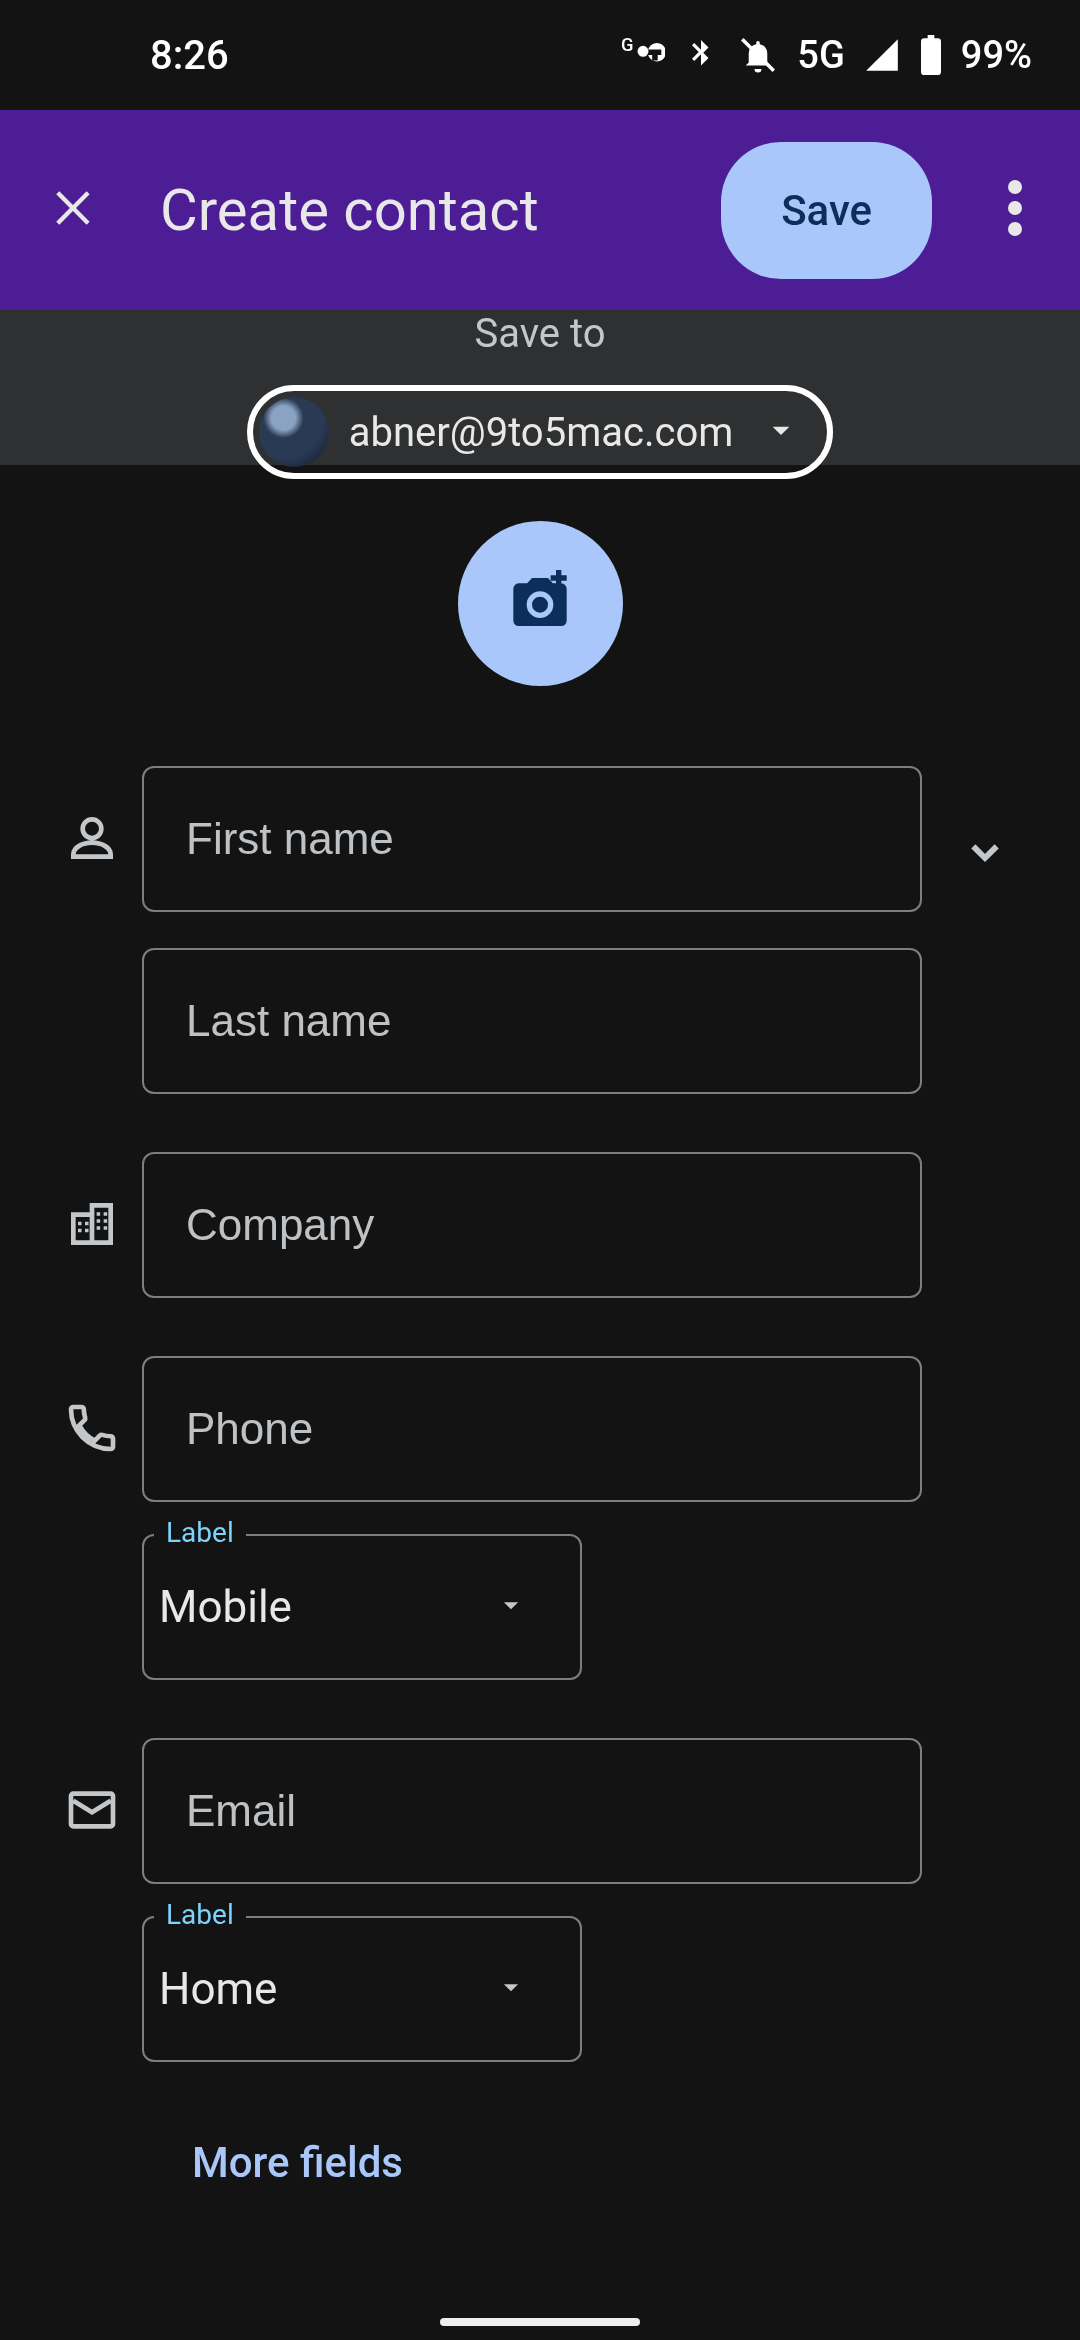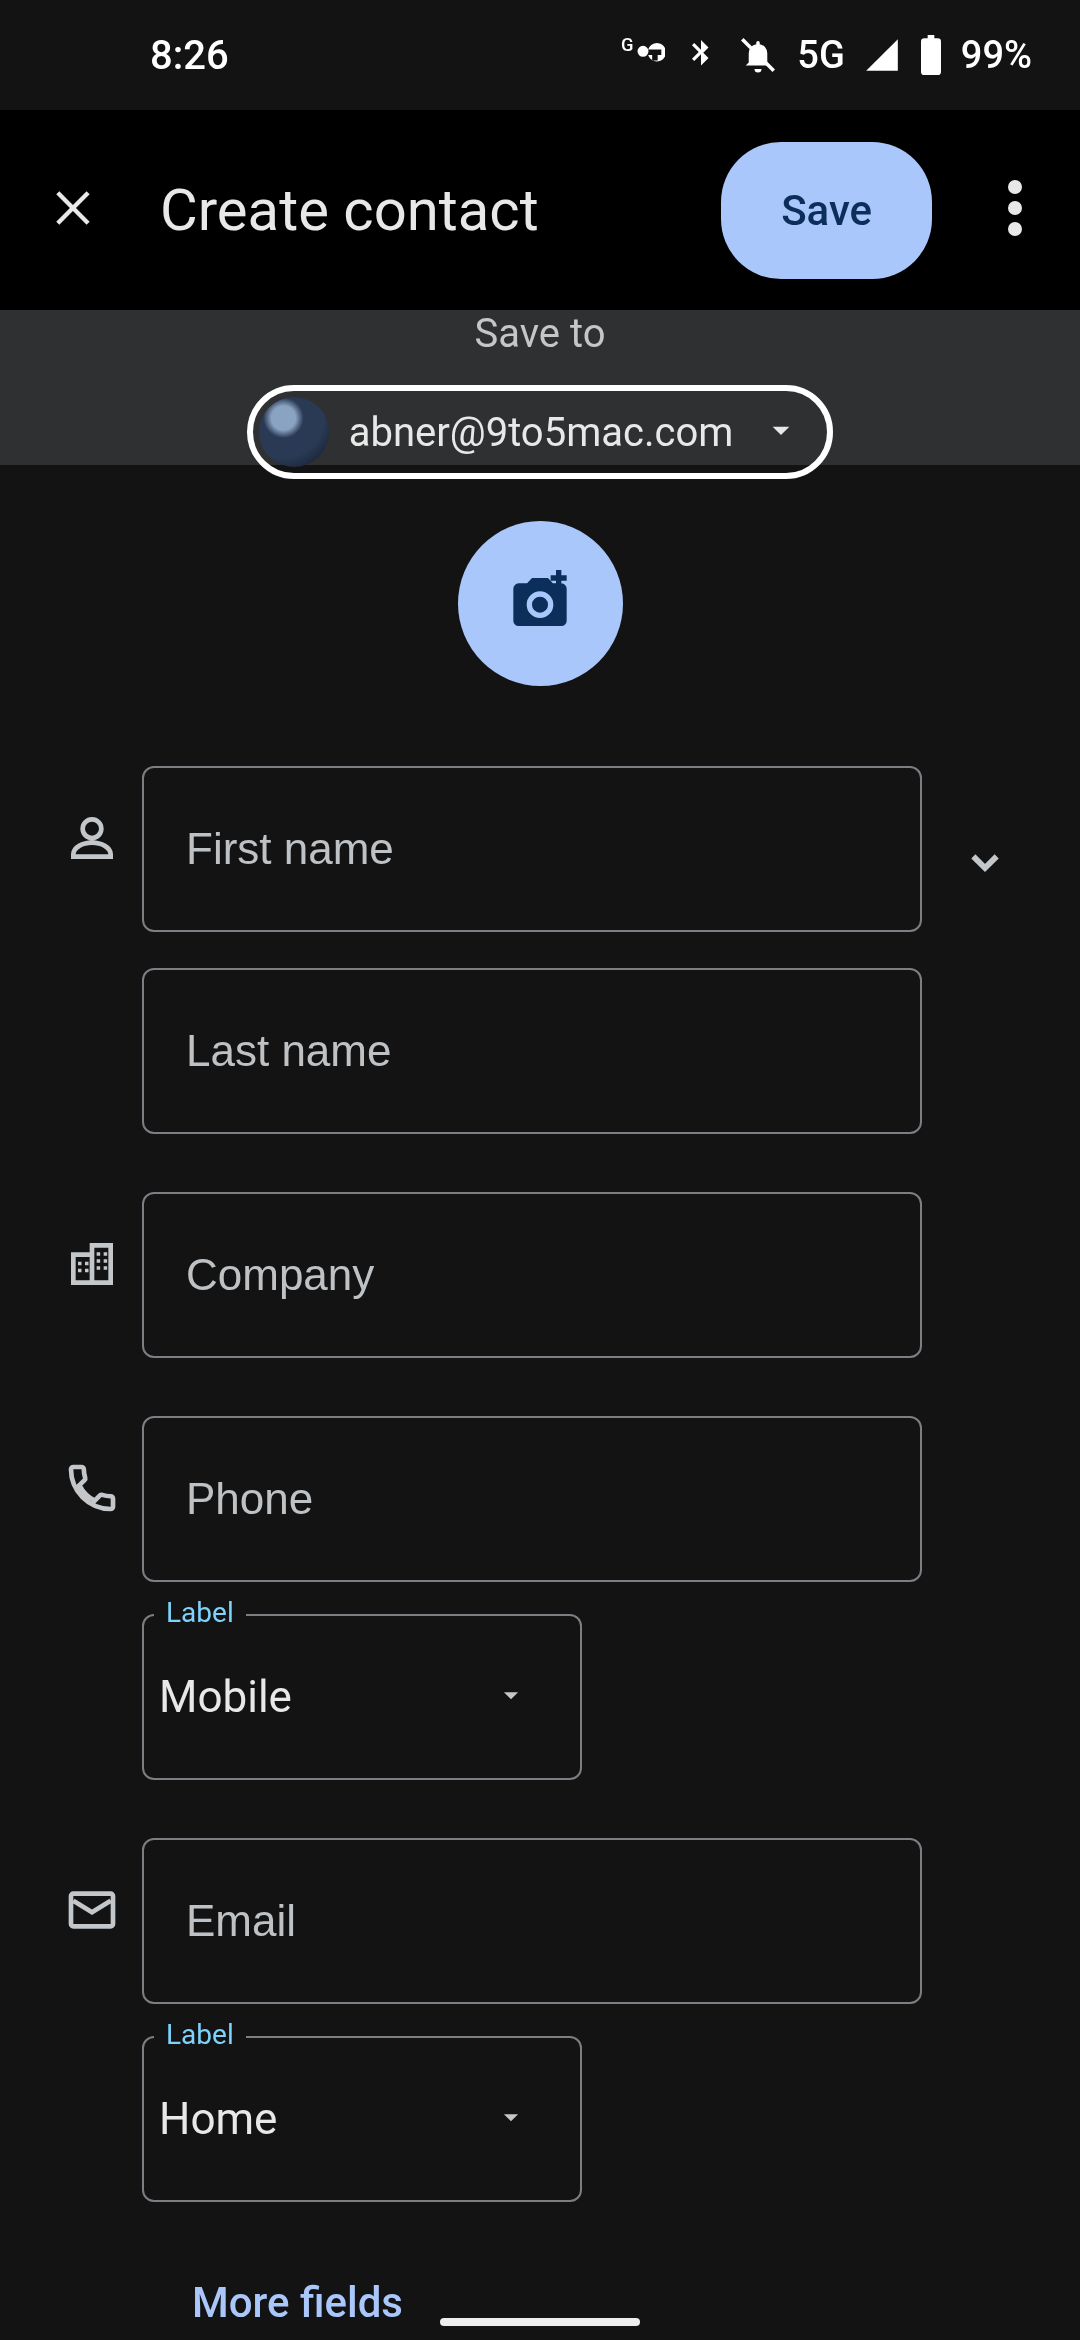--- a/index.html
+++ b/index.html
@@ -4,21 +4,21 @@
 <style>
   * { box-sizing: border-box; margin: 0; padding: 0; }
   html, body { width: 1080px; height: 2340px; background: #131314; font-family: Roboto, 'Segoe UI', Arial, sans-serif; color: #e3e3e3; overflow: hidden; }
 
   
   .status-bar { height: 110px; display: flex; align-items: center; justify-content: space-between; padding: 0 48px 0 150px; font-size: 40px; font-weight: 500; color: #fff; }
   .status-right { display: flex; align-items: center; gap: 18px; }
   .status-right svg { display: block; }
 
   
-  .app-bar { height: 200px; display: flex; align-items: center; padding: 0 30px 0 36px; gap: 30px; background: #000000; }
+  .app-bar { height: 200px; display: flex; align-items: center; padding: 0 30px 0 36px; gap: 30px; background: #4c1d95; }
   .close-btn { width: 80px; height: 80px; display: flex; align-items: center; justify-content: center; border-radius: 50%; }
   .title { font-size: 58px; font-weight: 400; color: #e8e8e8; flex: 1; margin-left: 14px; }
   .save-btn { background: #a9c7fa; color: #0b2e5a; font-size: 42px; font-weight: 500; padding: 44px 60px; border-radius: 60px; }
   .more-btn { width: 70px; height: 90px; display: flex; align-items: center; justify-content: center; margin-left: 18px; }
 
   
   .save-to { background: #2f3031; height: 155px; display: flex; align-items: center; padding: 0 42px; gap: 28px; flex-direction: column; }
   .save-to-label { font-size: 40px; color: #c5c6c7; }
   .account-chip { display: flex; align-items: center; gap: 20px; border: 6px solid #ffffff; border-radius: 100px; padding: 6px 26px 6px 6px; }
   .avatar { width: 70px; height: 70px; border-radius: 50%; background: radial-gradient(circle at 35% 30%, #8aa3c2 0 18%, #2a3a55 30% 60%, #0e1522 100%); }
@@ -31,21 +31,21 @@
   
   .form { padding: 0 42px 0 42px; }
   .row { display: flex; align-items: flex-start; margin-bottom: 36px; }
   .row-icon { width: 100px; display: flex; justify-content: center; padding-top: 44px; color: #c4c7c9; flex-shrink: 0; }
   .row-icon.empty { width: 100px; }
   .field-area { flex: 1; display: flex; align-items: center; gap: 18px; }
 
   .tf { position: relative; }
   .tf input, .tf .select-box {
     width: 100%;
-    height: 166px;
+    height: 146px;
     background: transparent;
     border: 2px solid #7b7f83;
     border-radius: 12px;
     color: #e8e8e8;
     font-size: 44px;
     padding: 0 42px;
     outline: none;
   }
   .tf input::placeholder { color: #bfc2c4; }
   .tf.wide input { width: 780px; }

